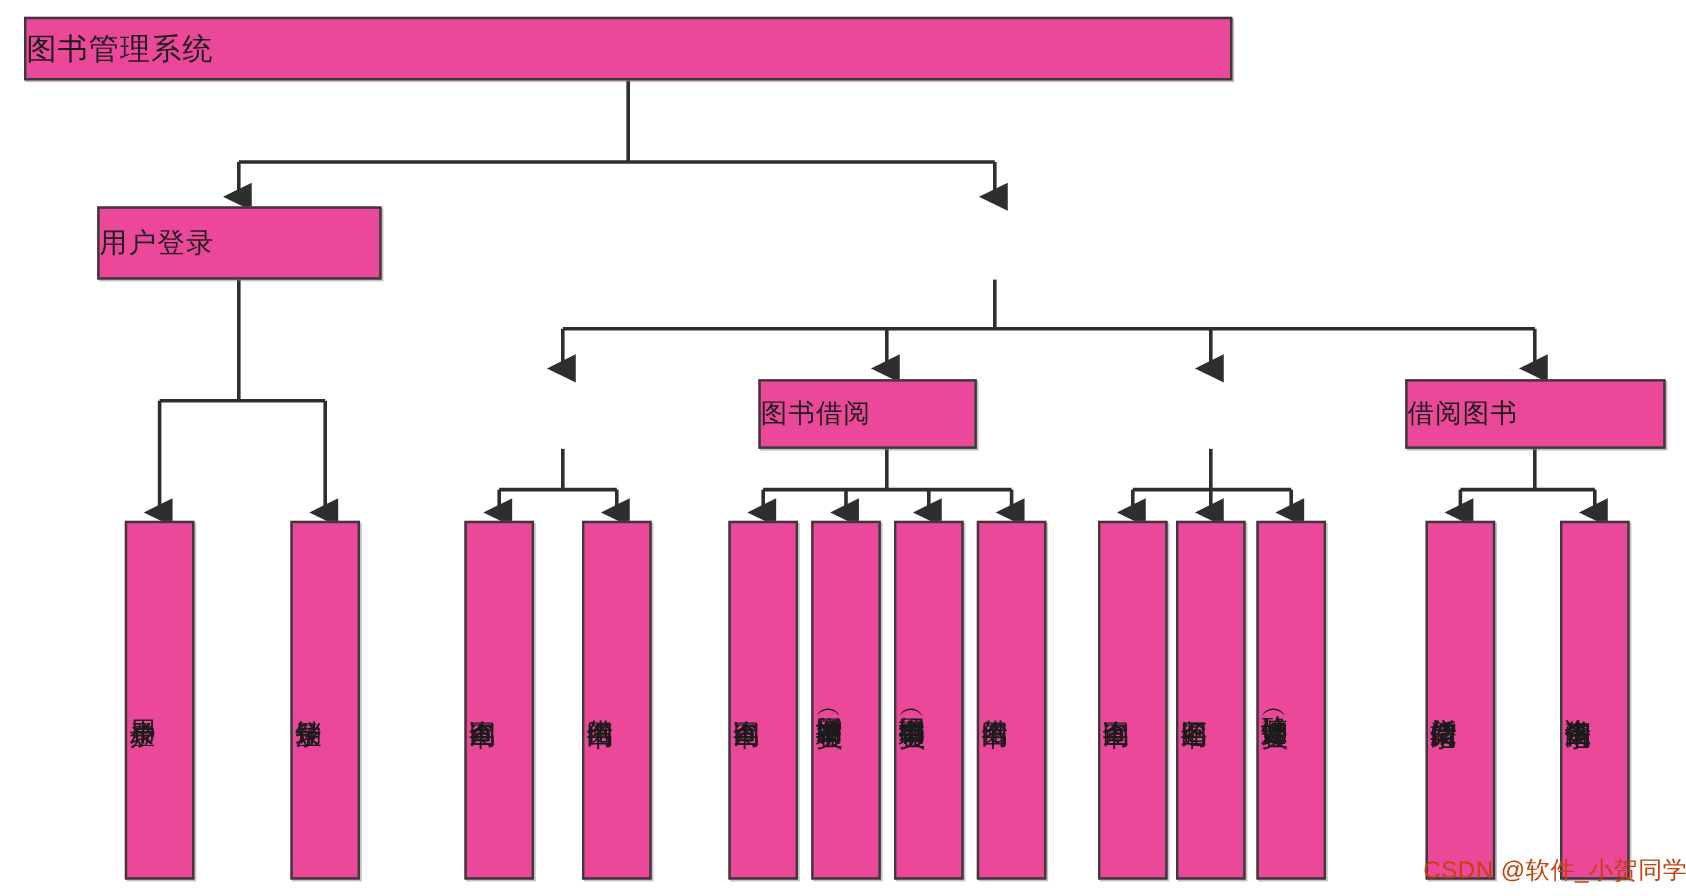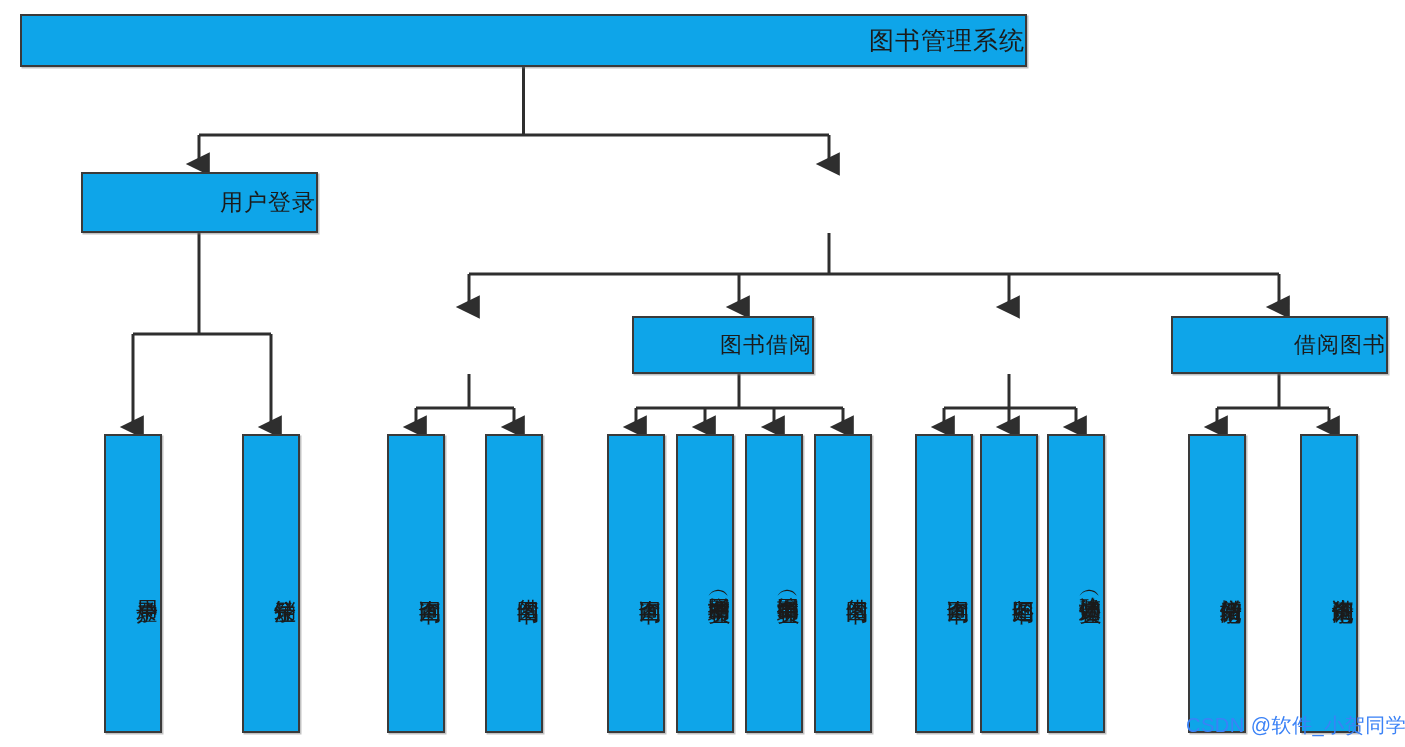--- a/index.html
+++ b/index.html
@@ -22,24 +22,24 @@
     left: 0;
     top: 0;
     width: 1405px;
     height: 747px;
     pointer-events: none;
   }
   .node {
     position: absolute;
     box-sizing: border-box;
     border: 2.5px solid #3a3a3a;
-    background: #0ea5e9;
+    background: #ec4899;
     display: flex;
     align-items: center;
-    justify-content: flex-end;
+    justify-content: flex-start;
     color: #1b1b1b;
     box-shadow: 1.5px 1.5px 0 rgba(120,120,120,0.45);
   }
   .node.root {
     font-size: 25px;
   }
   .node.lvl2 {
     font-size: 23px;
   }
   .node.lvl3 {
@@ -59,21 +59,21 @@
   }
   .hlabel {
     white-space: nowrap;
     letter-spacing: 1px;
   }
   #watermark {
     position: absolute;
     left: 1186px;
     top: 712px;
     font-size: 20px;
-    color: #3b82f6;
+    color: #c2410c;
     white-space: nowrap;
     letter-spacing: 0.5px;
   }
 </style>
 </head>
 <body>
 
 <div id="canvas">
 
   <svg id="edges" viewBox="0 0 1405 747" xmlns="http://www.w3.org/2000/svg">

